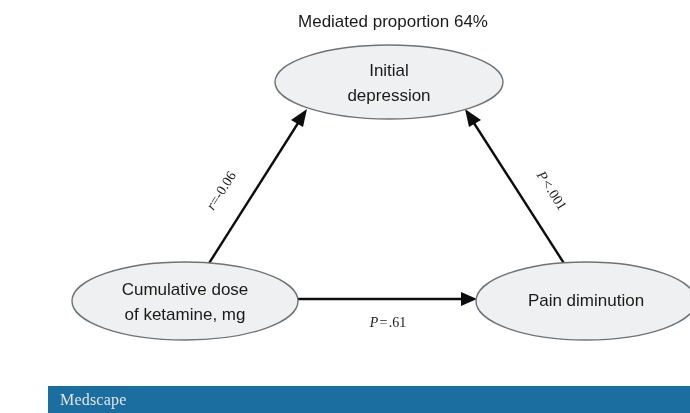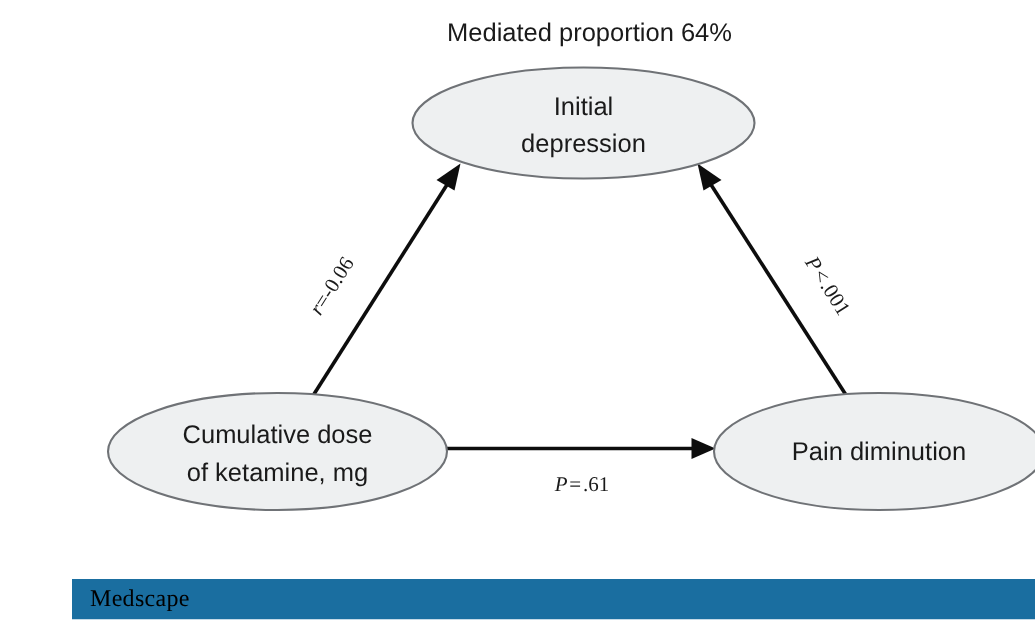--- a/index.html
+++ b/index.html
@@ -83,21 +83,21 @@
     width: 690px;
     height: 27px;
     background: #1a6ea0;
   }
 
   #footer-logo {
     position: absolute;
     left: 12px;
     top: 50%;
     transform: translateY(-50%);
-    color: #000000;
+    color: #e5e5e5;
     font-family: "Liberation Serif", serif;
     font-size: 16px;
     letter-spacing: 0.2px;
     white-space: nowrap;
   }
 </style>
 </head>
 <body>
 
 <div id="figure-root">

